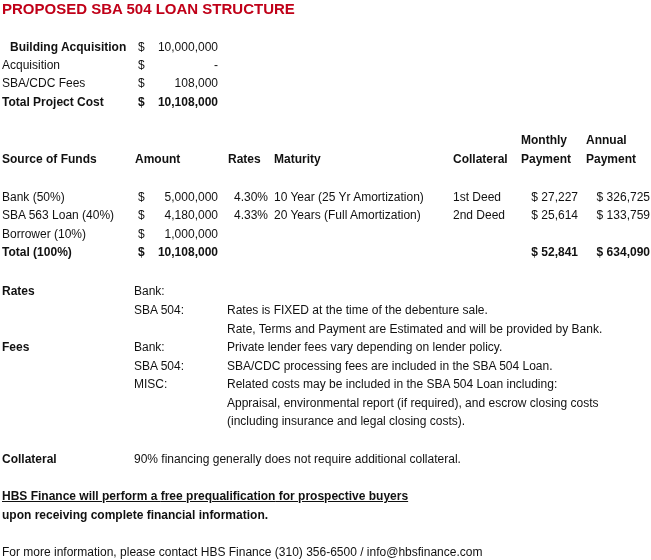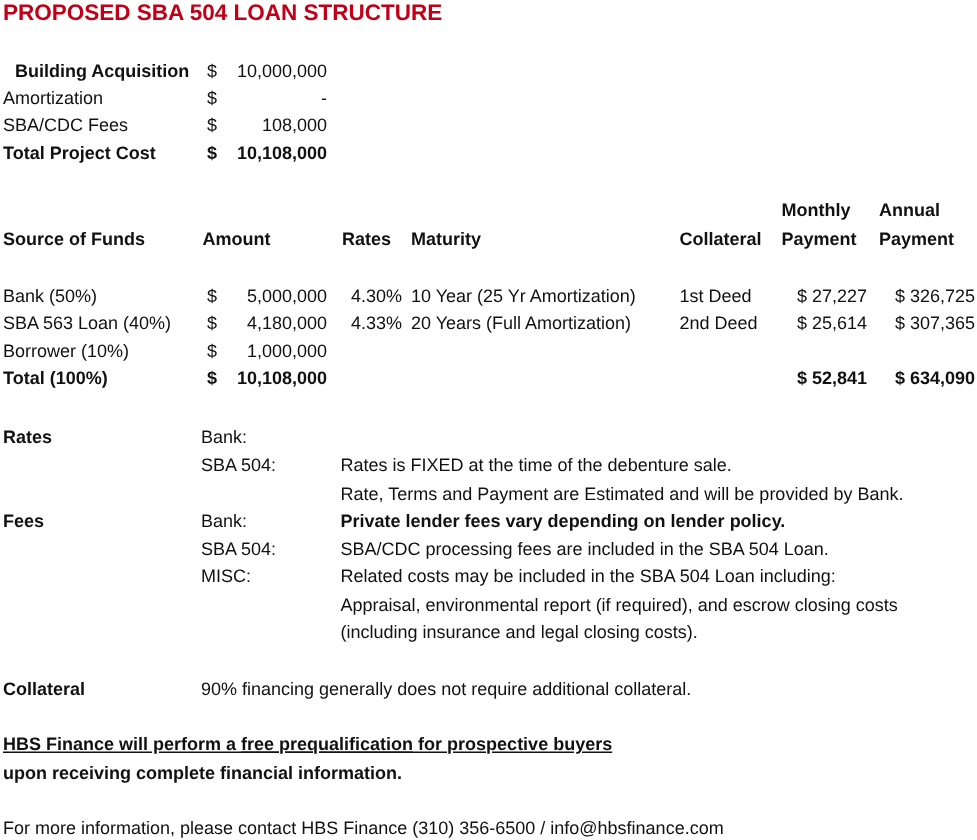--- a/index.html
+++ b/index.html
@@ -14,21 +14,21 @@
 </head>
 <body>
 
 <div class="abs title" style="left:2px;top:0px;">PROPOSED SBA 504 LOAN STRUCTURE</div>
 
 <div>
   <div class="abs" style="left:10px;top:38px;font-weight:bold;">Building Acquisition</div>
   <div class="abs" style="left:138px;top:38px;">$</div>
   <div class="abs r" style="left:150px;top:38px;width:68px;">10,000,000</div>
 
-  <div class="abs" style="left:2px;top:56px;">Amortization</div>
+  <div class="abs" style="left:2px;top:56px;">Acquisition</div>
   <div class="abs" style="left:138px;top:56px;">$</div>
   <div class="abs r" style="left:150px;top:56px;width:68px;">-</div>
 
   <div class="abs" style="left:2px;top:74px;">SBA/CDC Fees</div>
   <div class="abs" style="left:138px;top:74px;">$</div>
   <div class="abs r" style="left:150px;top:74px;width:68px;">108,000</div>
 
   <div class="abs b" style="left:2px;top:93px;">Total Project Cost</div>
   <div class="abs b" style="left:138px;top:93px;">$</div>
   <div class="abs b r" style="left:150px;top:93px;width:68px;">10,108,000</div>
@@ -55,21 +55,21 @@
   <div class="abs r" style="left:515px;top:188px;width:63px;">$ 27,227</div>
   <div class="abs r" style="left:580px;top:188px;width:70px;">$ 326,725</div>
 
   <div class="abs" style="left:2px;top:206px;">SBA 563 Loan (40%)</div>
   <div class="abs" style="left:138px;top:206px;">$</div>
   <div class="abs r" style="left:150px;top:206px;width:68px;">4,180,000</div>
   <div class="abs" style="left:234px;top:206px;">4.33%</div>
   <div class="abs" style="left:274px;top:206px;">20 Years (Full Amortization)</div>
   <div class="abs" style="left:453px;top:206px;">2nd Deed</div>
   <div class="abs r" style="left:515px;top:206px;width:63px;">$ 25,614</div>
-  <div class="abs r" style="left:580px;top:206px;width:70px;">$ 307,365</div>
+  <div class="abs r" style="left:580px;top:206px;width:70px;">$ 133,759</div>
 
   <div class="abs" style="left:2px;top:225px;">Borrower (10%)</div>
   <div class="abs" style="left:138px;top:225px;">$</div>
   <div class="abs r" style="left:150px;top:225px;width:68px;">1,000,000</div>
 
   <div class="abs b" style="left:2px;top:243px;">Total (100%)</div>
   <div class="abs b" style="left:138px;top:243px;">$</div>
   <div class="abs b r" style="left:150px;top:243px;width:68px;">10,108,000</div>
   <div class="abs b r" style="left:515px;top:243px;width:63px;">$ 52,841</div>
   <div class="abs b r" style="left:580px;top:243px;width:70px;">$ 634,090</div>
@@ -79,21 +79,21 @@
   <div class="abs b" style="left:2px;top:282px;">Rates</div>
   <div class="abs" style="left:134px;top:282px;">Bank:</div>
   <div class="abs" style="left:227px;top:282px;margin-top:38px;">Rate, Terms and Payment are Estimated and will be provided by Bank.</div>
   <div class="abs" style="left:134px;top:301px;">SBA 504:</div>
   <div class="abs" style="left:227px;top:301px;">Rates is FIXED at the time of the debenture sale.</div>
 </div>
 
 <div>
   <div class="abs b" style="left:2px;top:338px;">Fees</div>
   <div class="abs" style="left:134px;top:338px;">Bank:</div>
-  <div class="abs" style="left:227px;top:338px;font-weight:bold;">Private lender fees vary depending on lender policy.</div>
+  <div class="abs" style="left:227px;top:338px;">Private lender fees vary depending on lender policy.</div>
   <div class="abs" style="left:134px;top:357px;">SBA 504:</div>
   <div class="abs" style="left:227px;top:357px;">SBA/CDC processing fees are included in the SBA 504 Loan.</div>
   <div class="abs" style="left:134px;top:375px;">MISC:</div>
   <div class="abs" style="left:227px;top:375px;">Related costs may be included in the SBA 504 Loan including:</div>
   <div class="abs" style="left:227px;top:394px;">Appraisal, environmental report (if required), and escrow closing costs</div>
   <div class="abs" style="left:227px;top:412px;">(including insurance and legal closing costs).</div>
 </div>
 
 <div>
   <div class="abs b" style="left:2px;top:450px;">Collateral</div>

